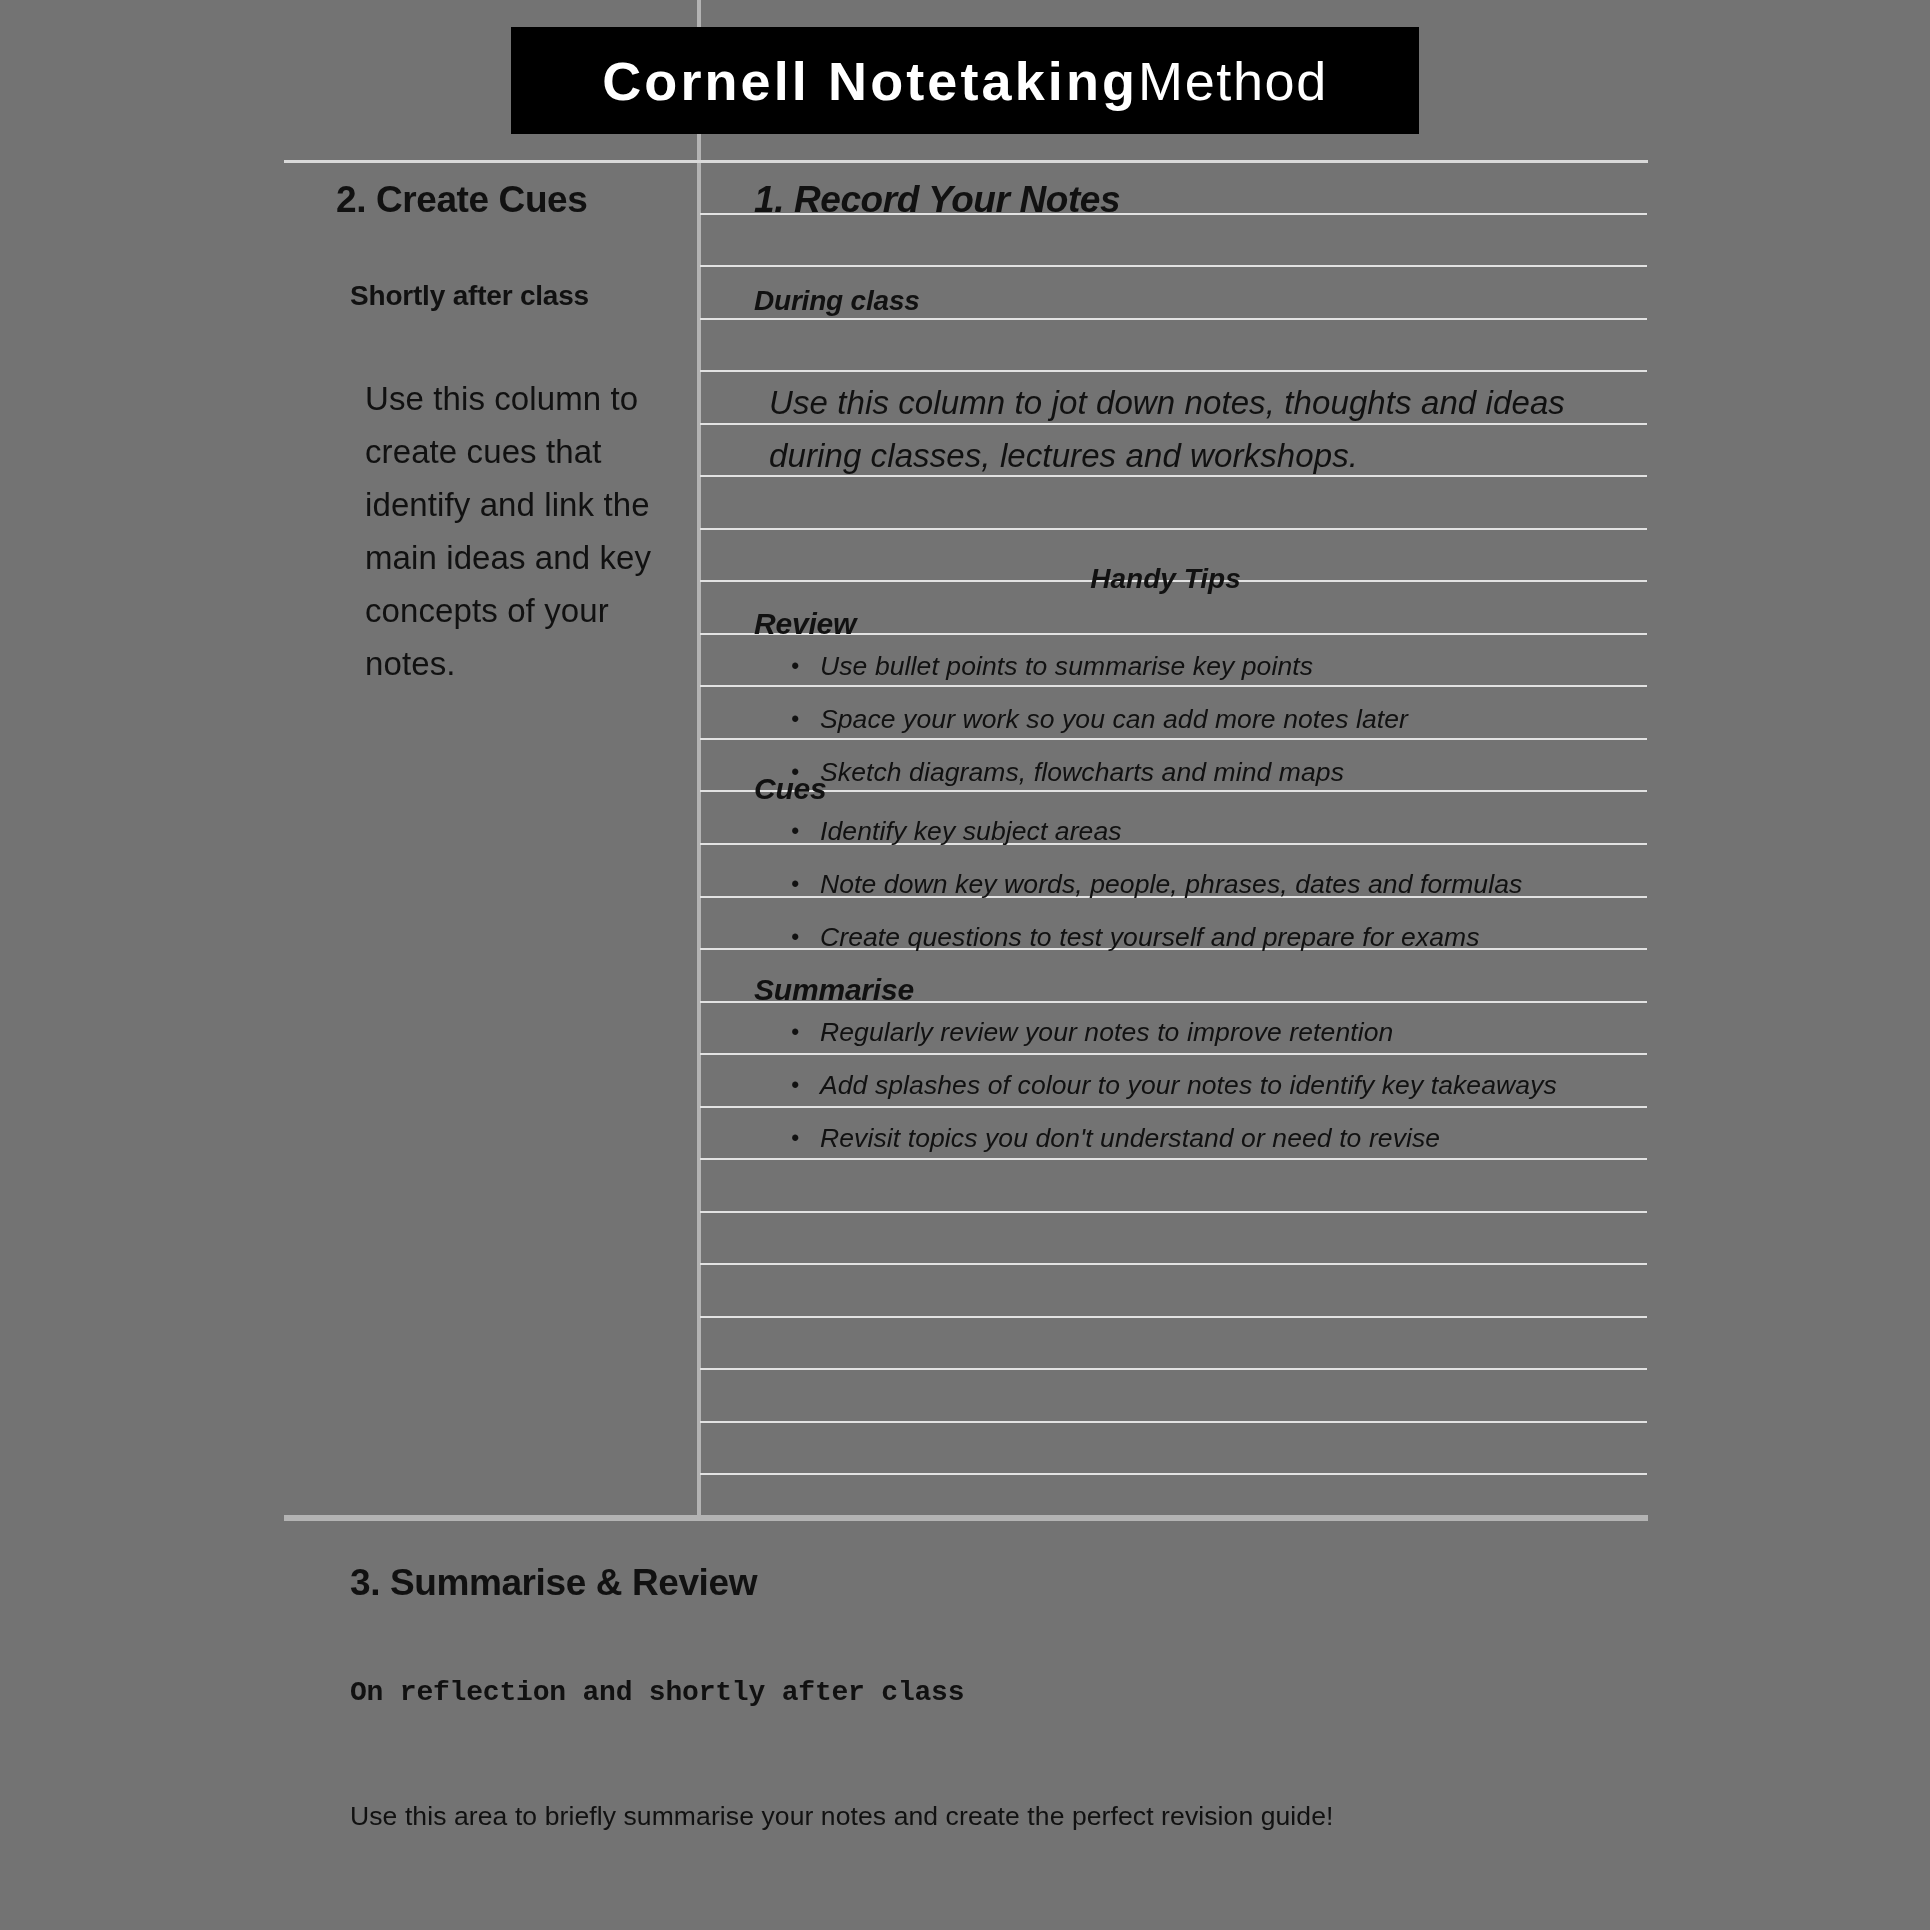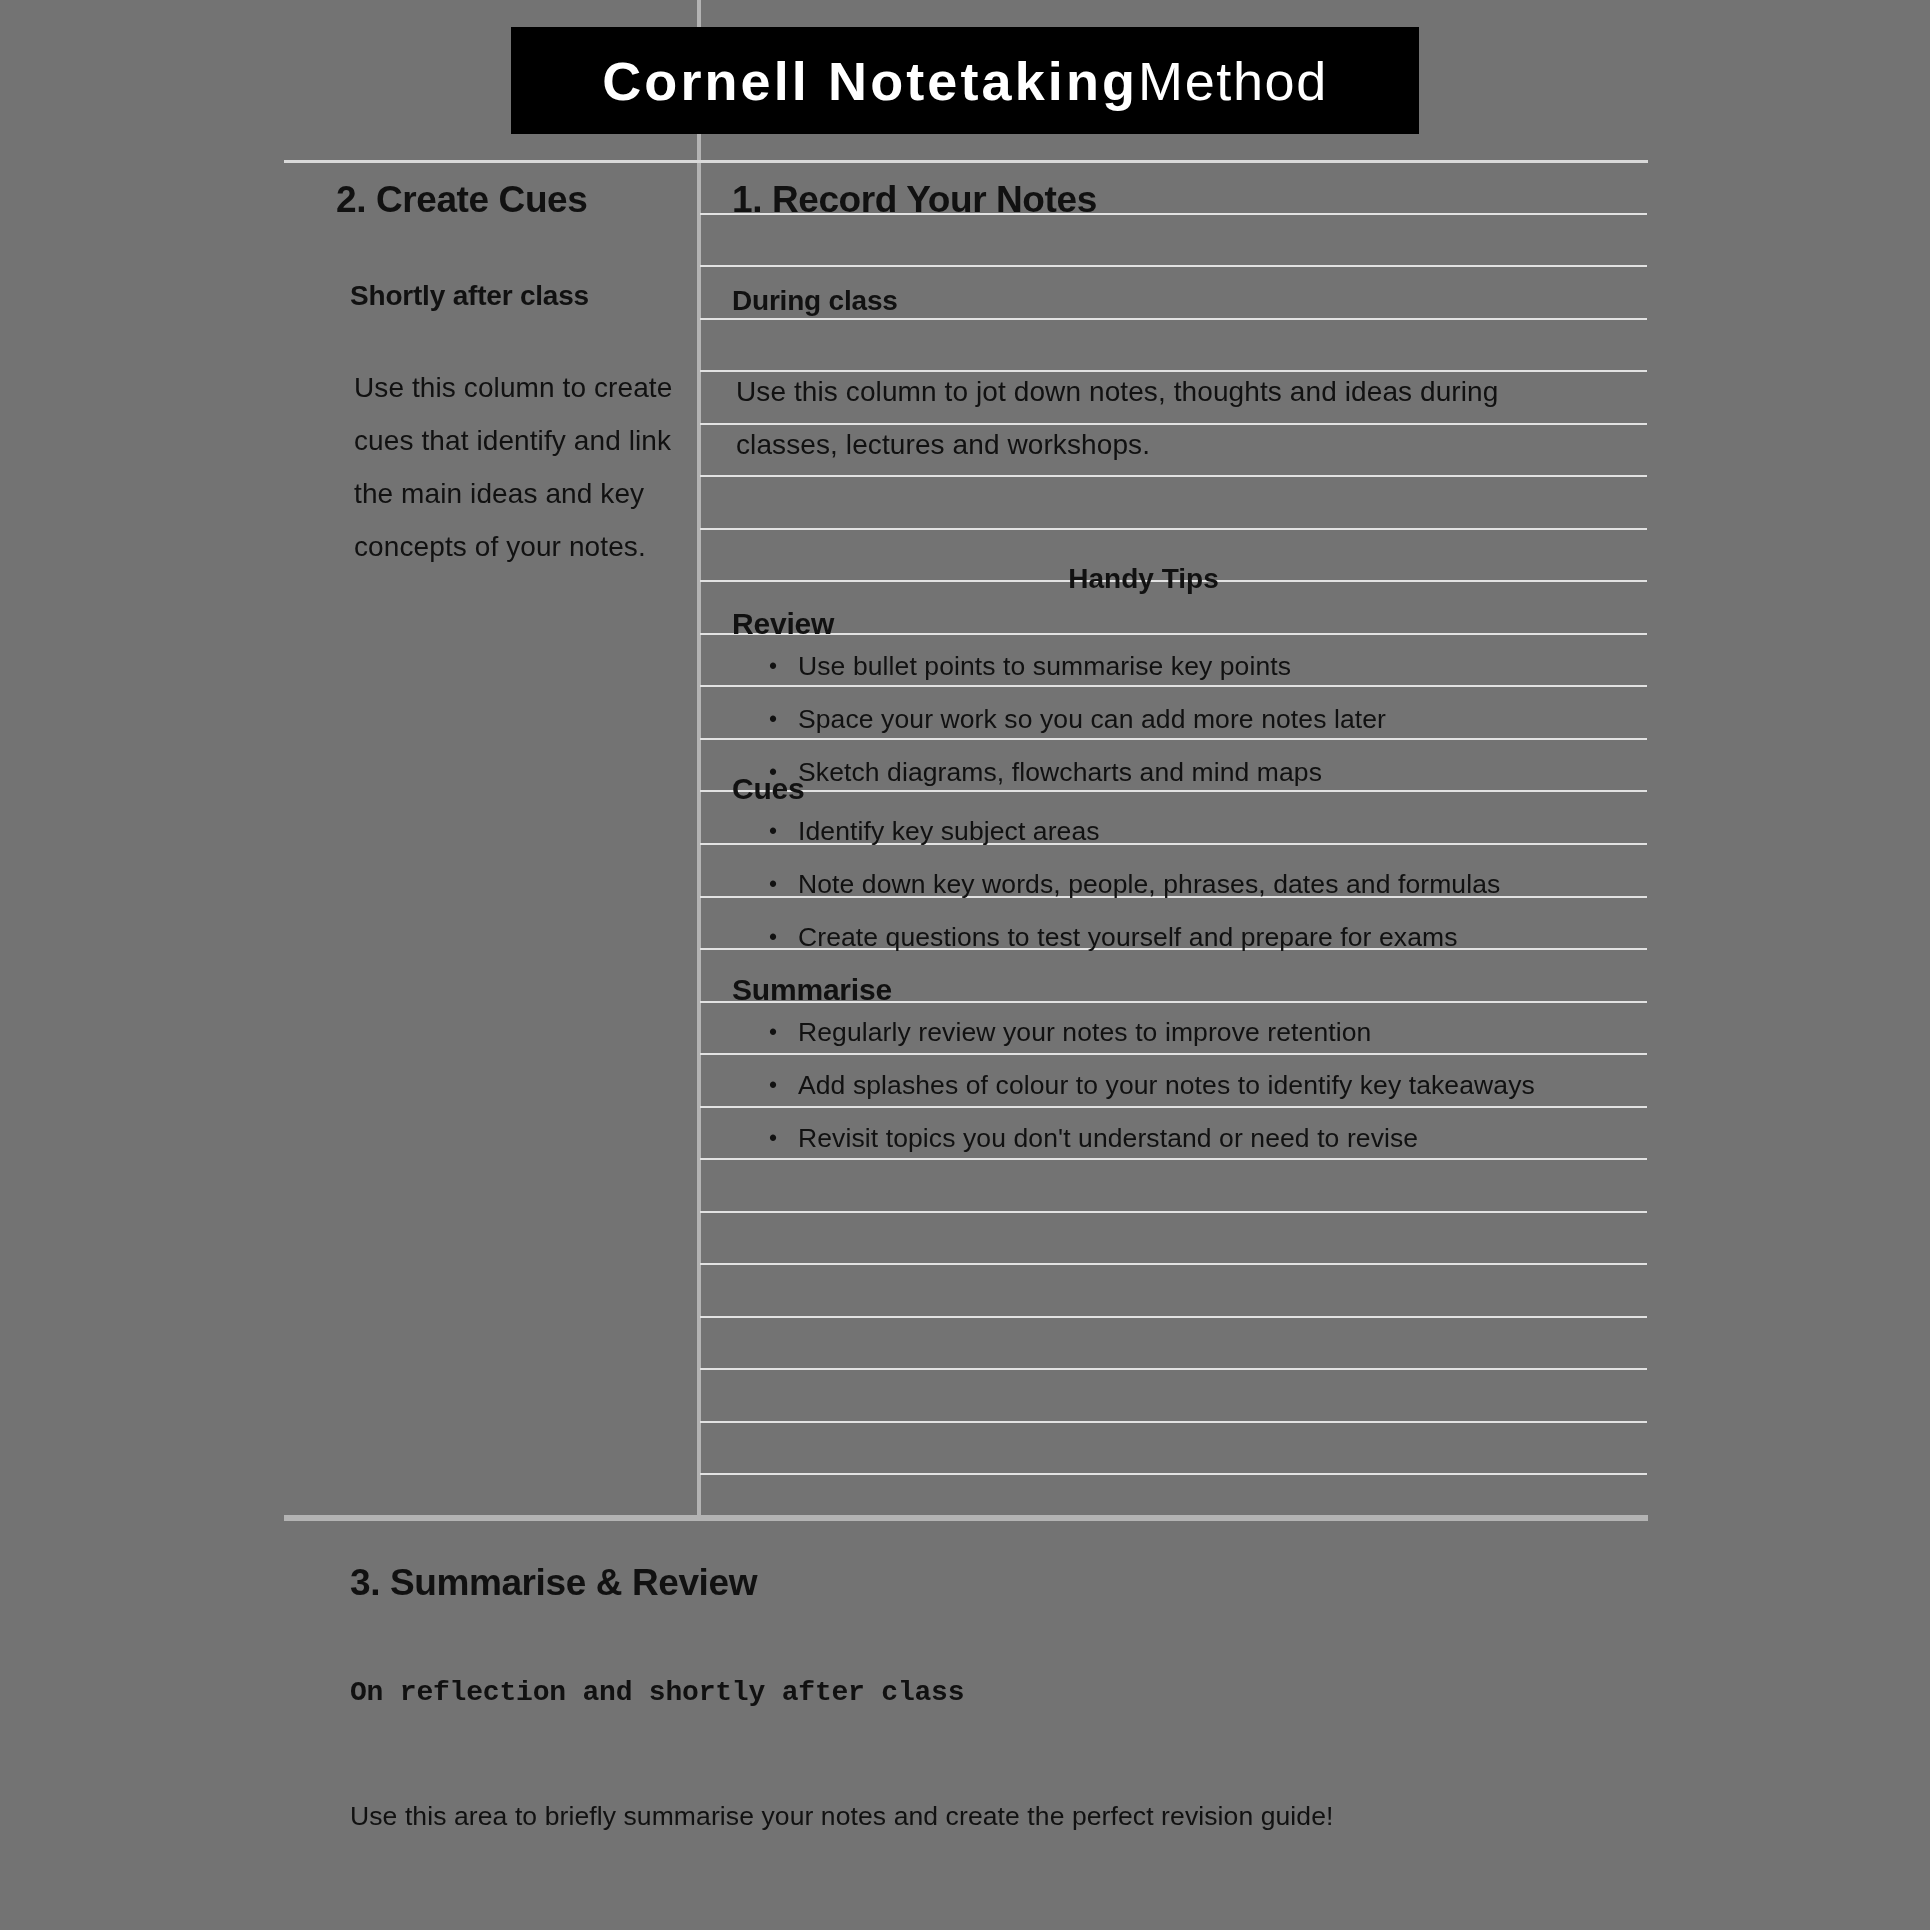--- a/index.html
+++ b/index.html
@@ -106,49 +106,50 @@
     top: 163px;
     width: 413px;
     height: 1352px;
     z-index: 4;
     padding-left: 66px;
     padding-right: 7.8px;
     box-sizing: border-box;
   }
   #notes-column {
     position: absolute;
-    left: 692px;
+    left: 714px;
     top: 163px;
     width: 947px;
     height: 1484px;
     z-index: 4;
     padding-left: 40px;
     padding-right: 7.8px;
     box-sizing: border-box;
+    font-style: italic;
   }
 
   
   .step-heading {
     font-size: 37px;
     font-weight: 700;
     letter-spacing: -0.4px;
     margin: 0;
     line-height: 1.05;
   }
   .sub-heading {
     font-size: 28px;
     font-weight: 700;
     letter-spacing: -0.2px;
     margin: 0;
     line-height: 1.1;
   }
   .body-text {
-    font-size: 28px;
+    font-size: 33px;
     font-weight: 300;
-    margin: 4px;
+    margin: 15px;
     line-height: 53px;
     letter-spacing: 0.1px;
   }
   .tips-title {
     font-size: 28px;
     font-weight: 700;
     text-align: center;
     margin: 12px;
     line-height: 1.1;
   }

